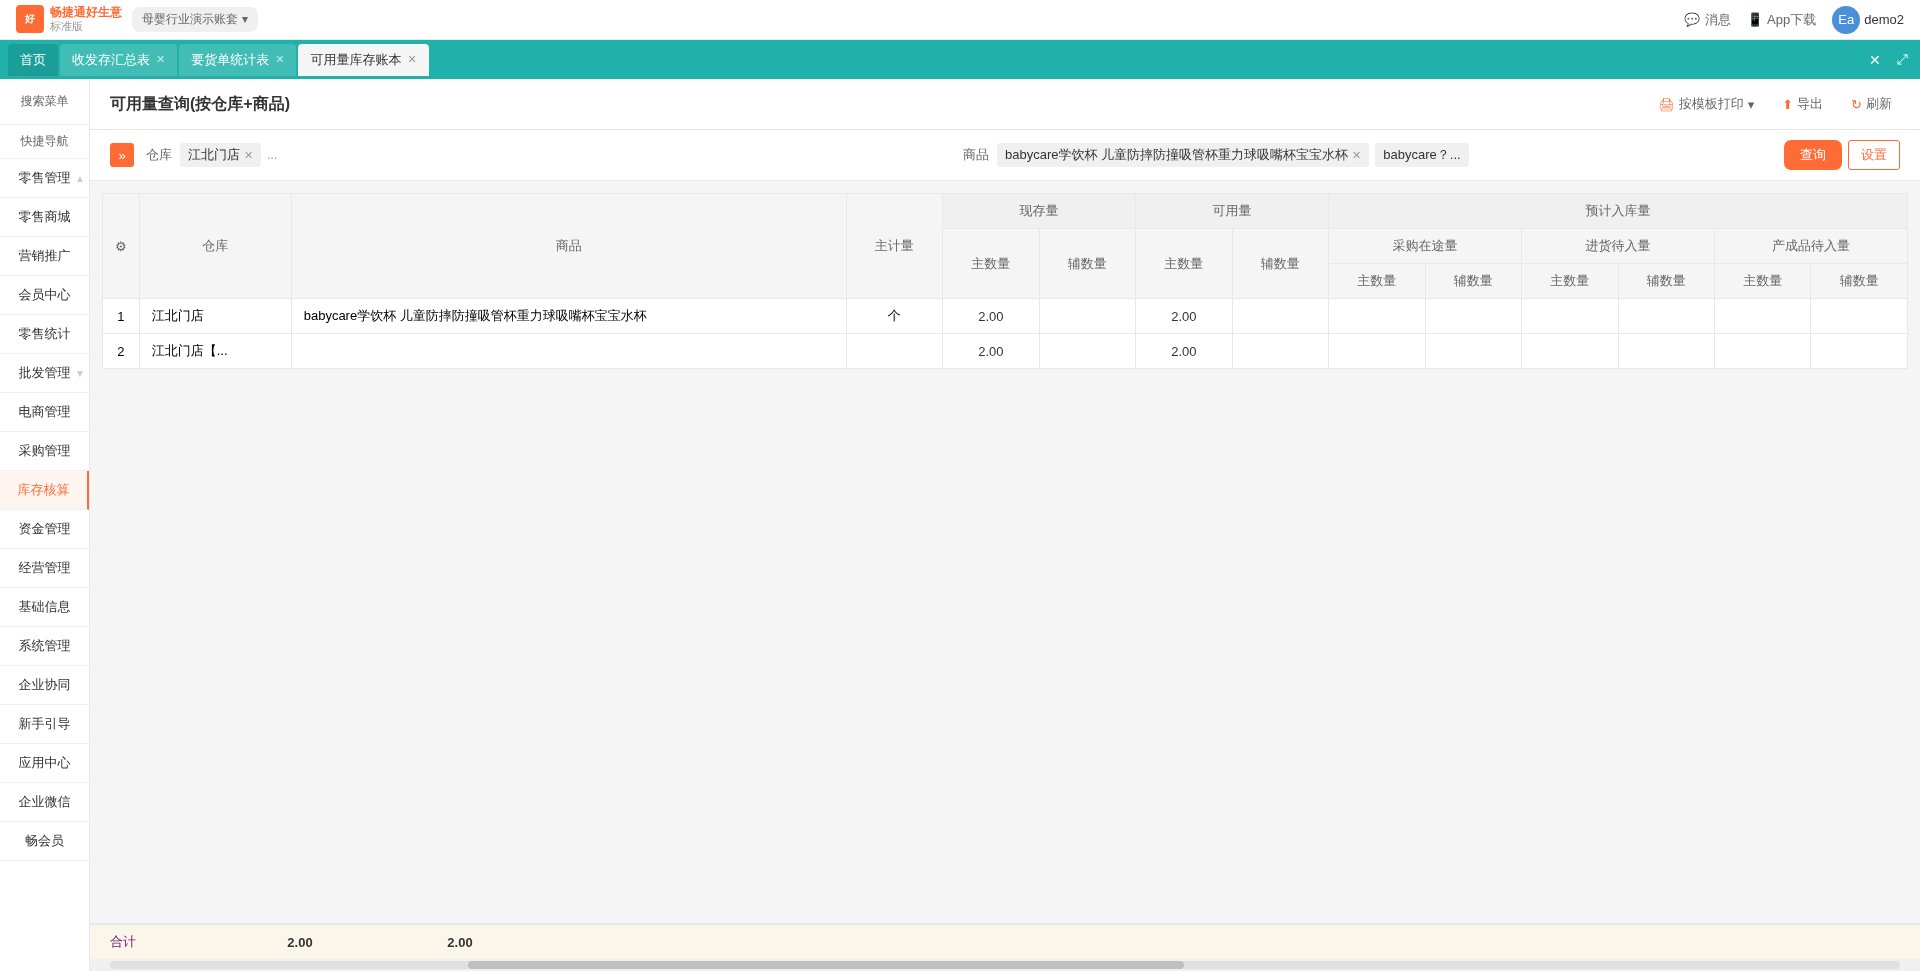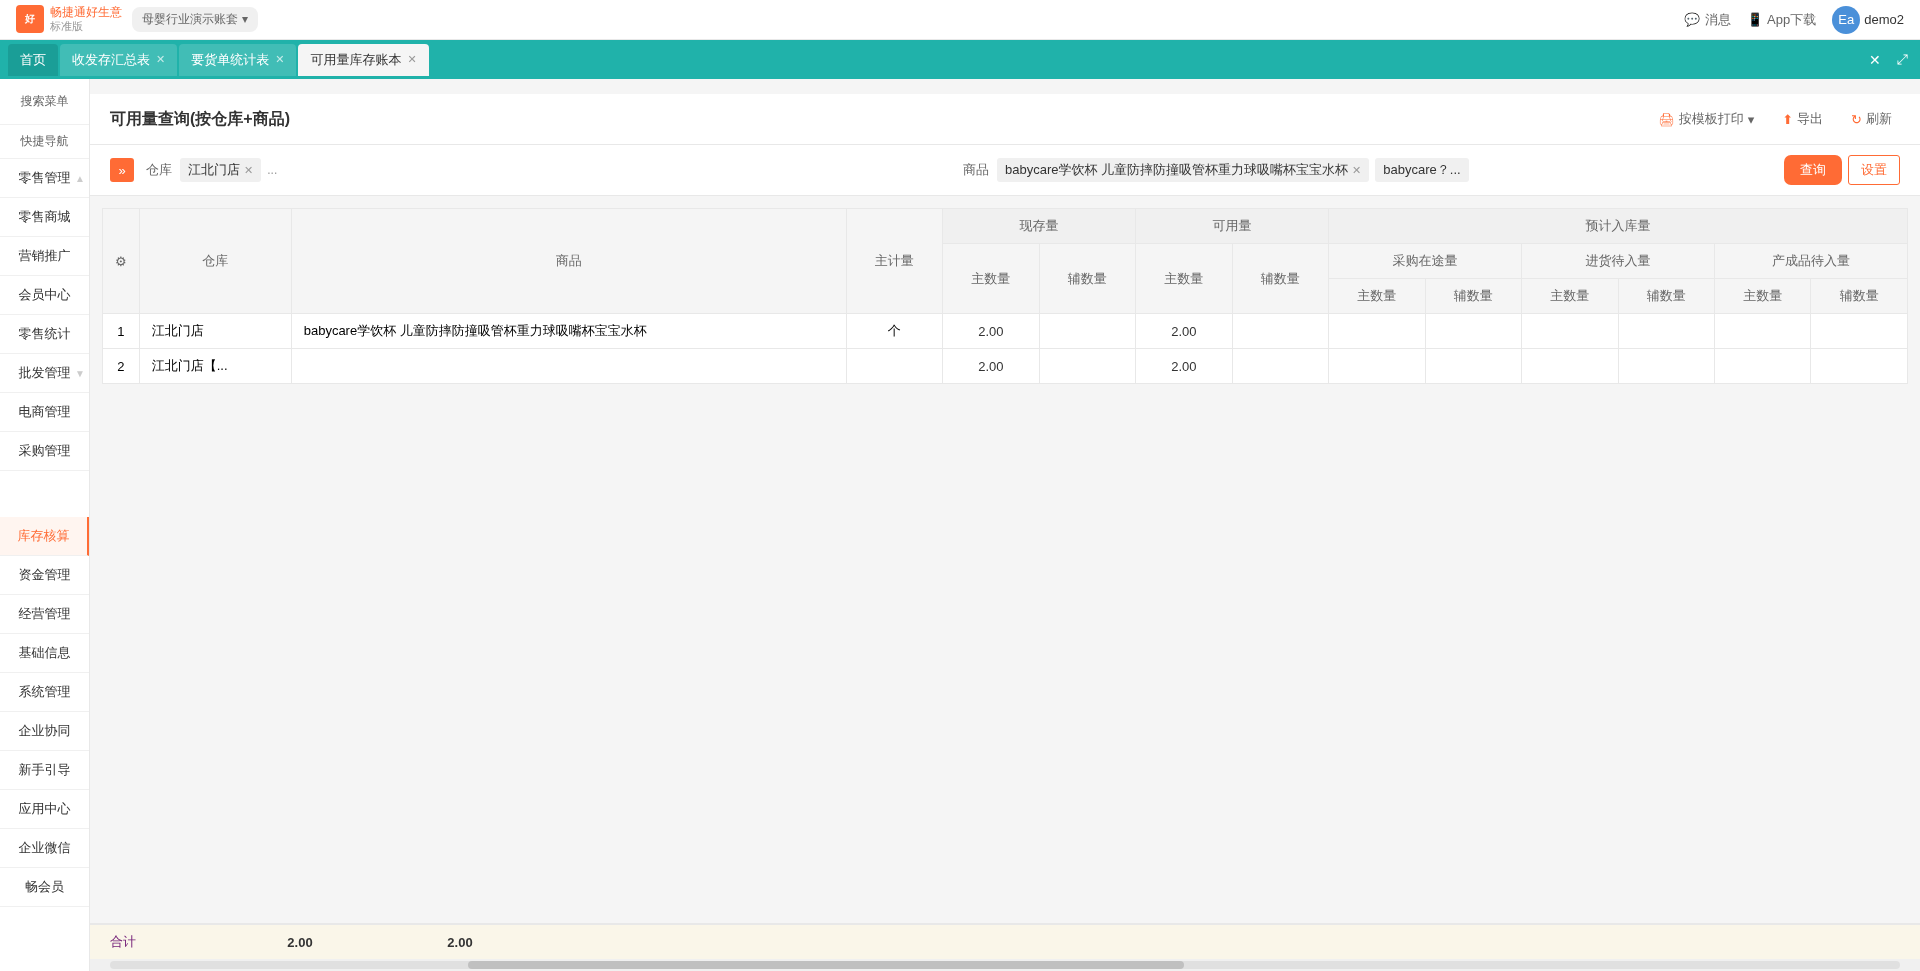--- a/index.html
+++ b/index.html
@@ -11,21 +11,21 @@
       background: #fff;
       display: flex;
       align-items: center;
       justify-content: space-between;
       padding: 0 16px;
       border-bottom: 1px solid #e8e8e8;
     }
     .top-bar-left { display: flex; align-items: center; gap: 10px; }
     .logo-area { display: flex; align-items: center; gap: 6px; }
     .logo-icon { width: 28px; height: 28px; background: #ff6b35; border-radius: 4px; display: flex; align-items: center; justify-content: center; color: white; font-size: 10px; font-weight: bold; }
-    .brand-text { color: #ff6b35; font-size: 12px; font-weight: normal; line-height: 1.2; }
+    .brand-text { color: #ff6b35; font-size: 12px; font-weight: bold; line-height: 1.2; }
     .template-tag { font-size: 11px; color: #999; }
     .industry-selector { display: flex; align-items: center; gap: 4px; background: #f0f0f0; padding: 4px 10px; border-radius: 8px; color: #333; cursor: pointer; }
     .industry-selector span { color: #666; font-size: 12px; }
     .top-bar-right { display: flex; align-items: center; gap: 16px; }
     .top-bar-btn { display: flex; align-items: center; gap: 4px; color: #666; cursor: pointer; font-size: 12px; }
     .user-avatar { width: 28px; height: 28px; border-radius: 50%; background: #4a90d9; display: flex; align-items: center; justify-content: center; color: white; font-size: 11px; overflow: hidden; }
     .user-name { color: #333; font-size: 13px; }
 
     
     .tab-bar {
@@ -96,41 +96,40 @@
       color: #333;
       cursor: pointer;
       font-size: 12px;
       border-bottom: 1px solid #f0f0f0;
       display: flex;
       flex-direction: column;
       align-items: center;
       gap: 2px;
       position: relative;
     }
-    .sidebar-item.active { color: #ff6b35; background: #fff5f0; border-right: 2px solid #ff6b35; margin-top: 46px; }
+    .sidebar-item.active { color: #ff6b35; background: #fff5f0; border-right: 2px solid #ff6b35; }
     .sidebar-item .expand-arrow { font-size: 10px; color: #ccc; position: absolute; right: 4px; top: 50%; transform: translateY(-50%); }
 
     
     .content-area {
       flex: 1;
       display: flex;
       flex-direction: column;
       overflow: hidden;
       background: #f5f5f5;
     }
 
     
     .page-header {
       background: #fff;
       padding: 12px 20px;
       display: flex;
       align-items: center;
       justify-content: space-between;
       border-bottom: 1px solid #e8e8e8;
-      margin-top: 15px;
     }
     .page-title { font-size: 16px; font-weight: bold; color: #333; }
     .page-actions { display: flex; align-items: center; gap: 12px; }
     .action-btn {
       display: flex;
       align-items: center;
       gap: 4px;
       color: #666;
       cursor: pointer;
       font-size: 12px;

